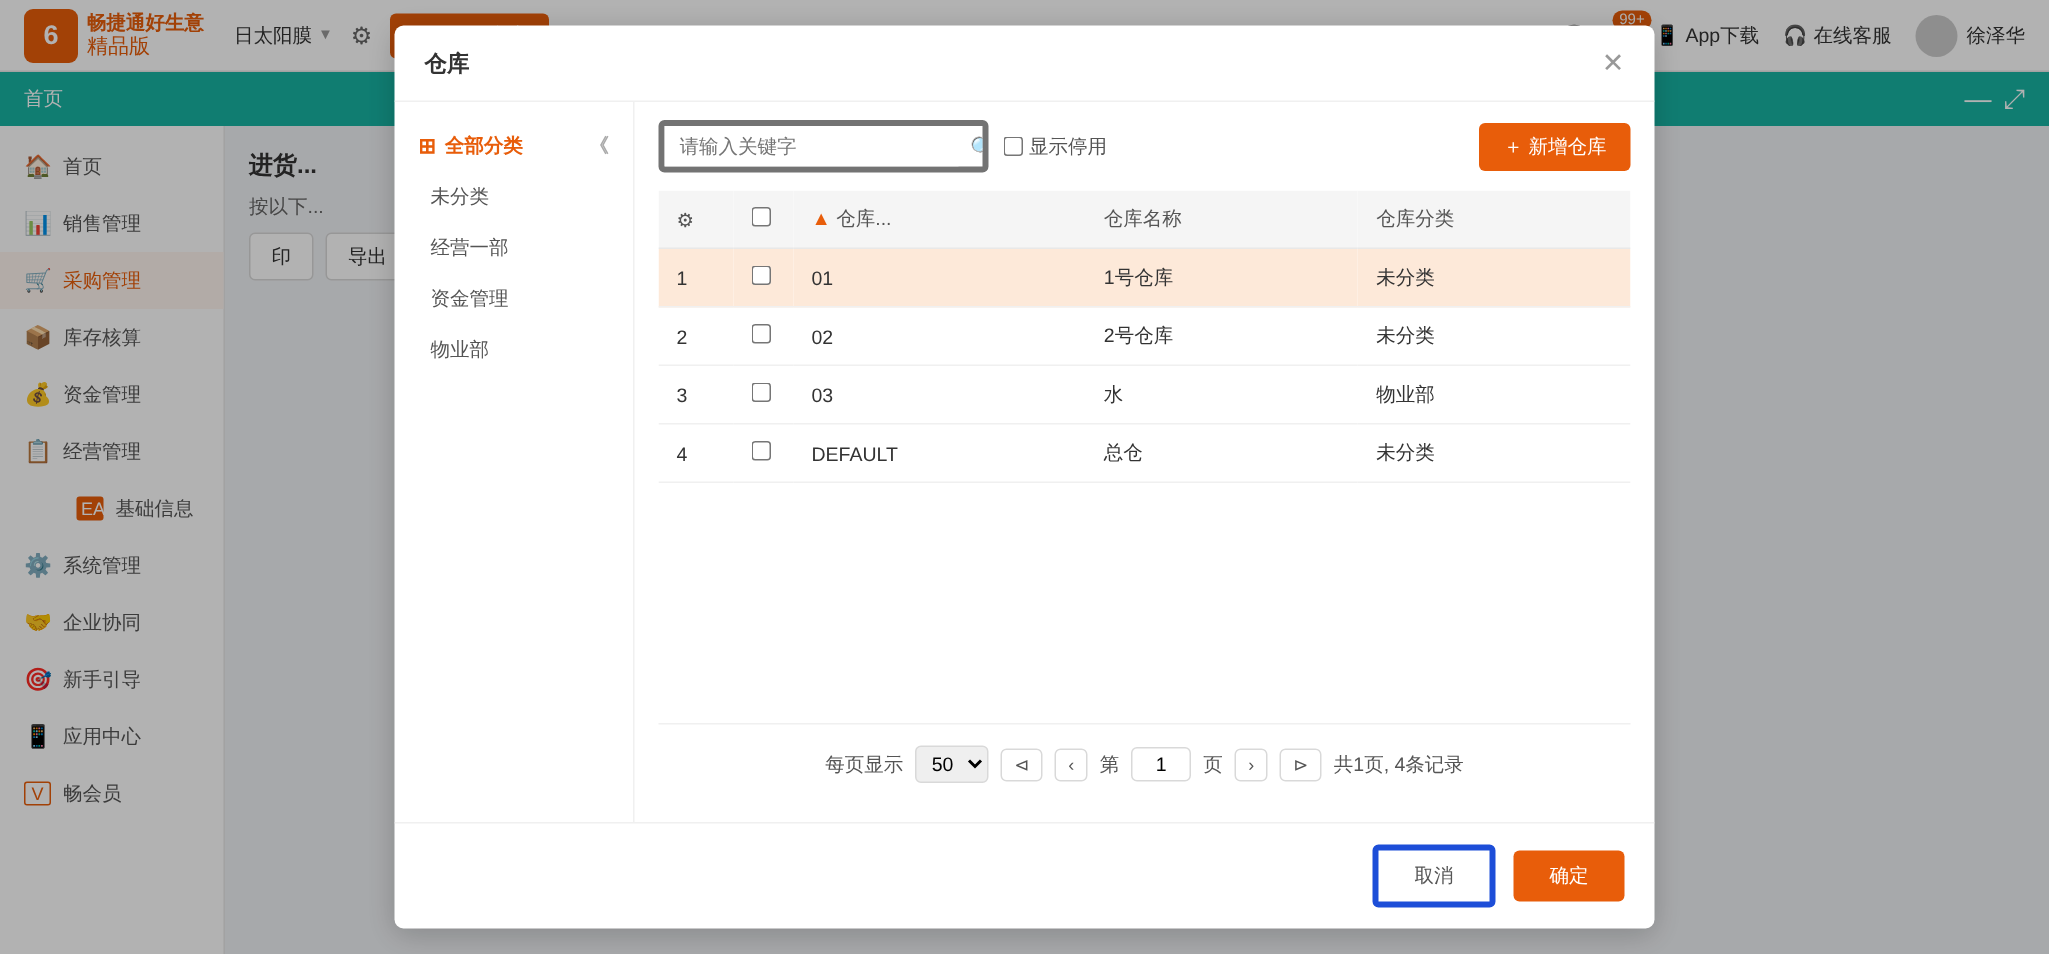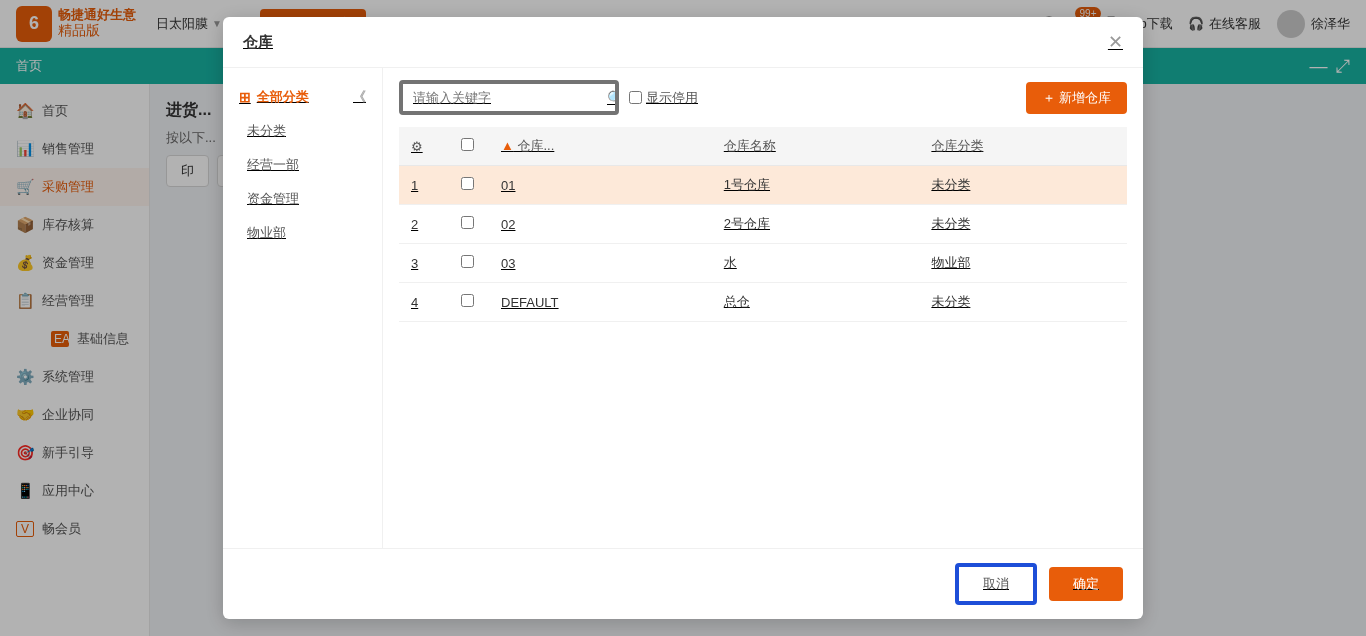--- a/index.html
+++ b/index.html
@@ -110,24 +110,23 @@
       width: 1366px; height: 636px;
       background: rgba(0,0,0,0.3);
       z-index: 100;
       display: flex; align-items: center; justify-content: center;
     }
 
     
     .modal {
       background: #fff;
       border-radius: 6px;
-      width: 920px;
+      width: 840px;
       box-shadow: 0 4px 20px rgba(0,0,0,0.2);
       overflow: hidden;
-      text-decoration: underline;
     }
     .modal-header {
       display: flex; align-items: center; justify-content: space-between;
       padding: 14px 20px;
       border-bottom: 1px solid #f0f0f0;
     }
     .modal-title { font-size: 15px; font-weight: bold; color: #333; }
     .modal-close { color: #999; font-size: 18px; cursor: pointer; background: none; border: none; }
     .modal-body { display: flex; min-height: 480px; }
 
@@ -415,20 +414,34 @@
                 <td>4</td>
                 <td><input type="checkbox" style=""></td>
                 <td>DEFAULT</td>
                 <td>总仓</td>
                 <td>未分类</td>
               </tr>
             </tbody>
           </table>
         </div>
 
+        <div class="modal-pagination">
+          <span>每页显示</span>
+          <select class="page-select">
+            <option>50</option>
+          </select>
+          <button class="page-nav">⊲</button>
+          <button class="page-nav">‹</button>
+          <span>第</span>
+          <input type="text" class="page-input" value="1" style="">
+          <span>页</span>
+          <button class="page-nav">›</button>
+          <button class="page-nav">⊳</button>
+          <span>共1页, 4条记录</span>
+        </div>
       </div>
     </div>
 
     <div class="modal-footer">
       <button class="btn-cancel">取消</button>
       <button class="btn-confirm">确定</button>
     </div>
   </div>
 </div>
 

